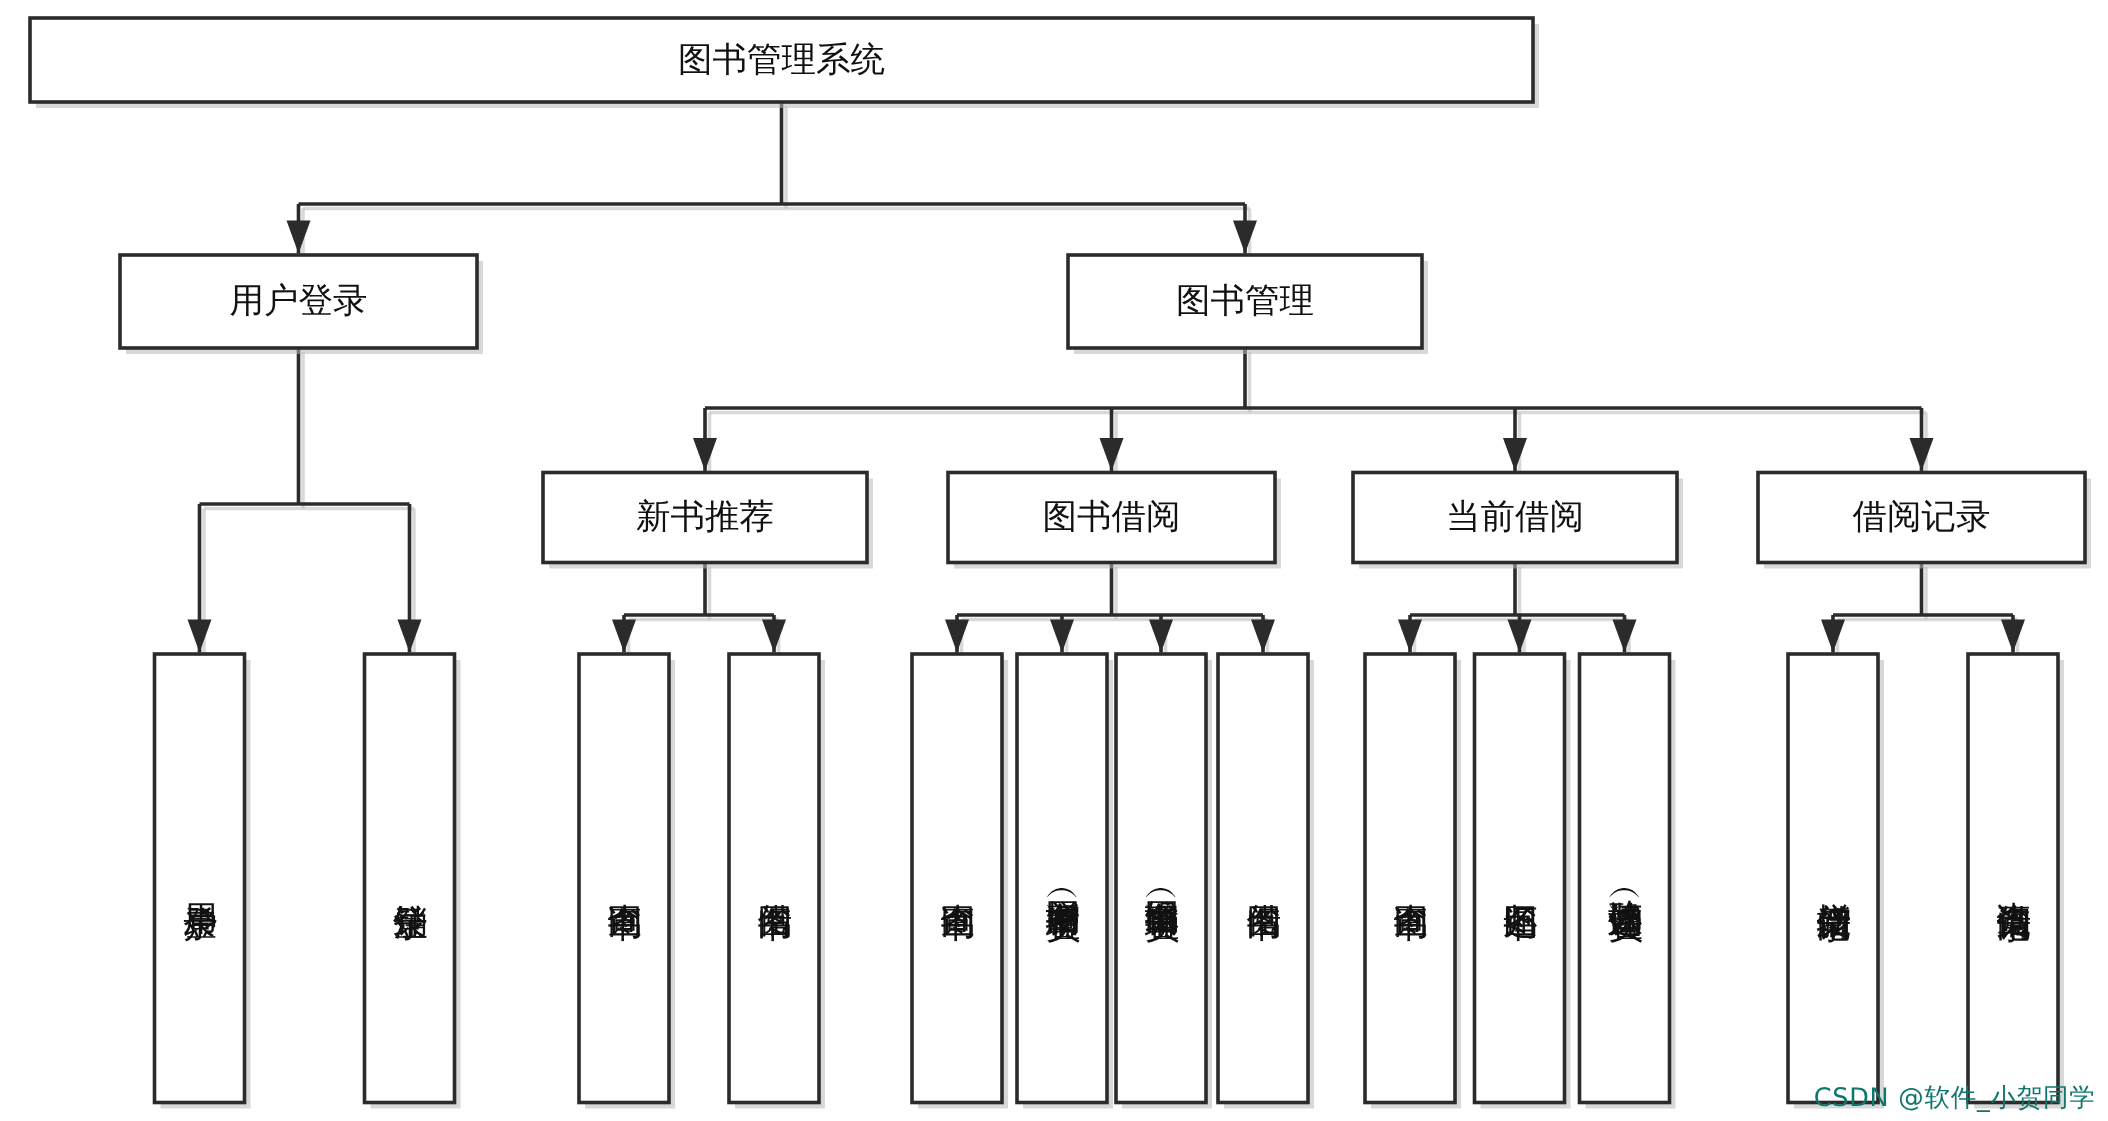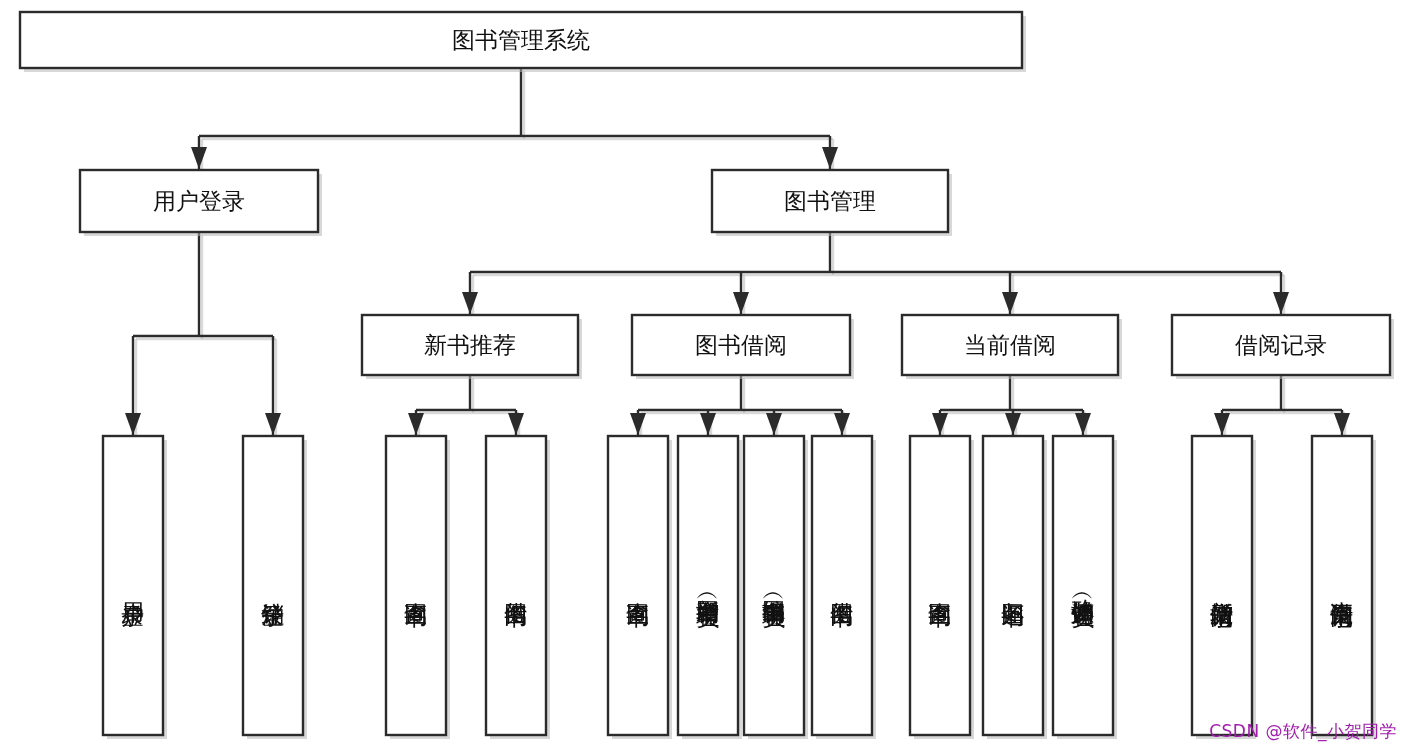--- a/index.html
+++ b/index.html
@@ -66,21 +66,21 @@
     white-space: nowrap;
     text-align: center;
     pointer-events: none;
   }
   .watermark {
     position: absolute;
     right: 8px;
     bottom: 4px;
     font-family: "DejaVu Sans", "Liberation Sans", sans-serif;
     font-size: 17px;
-    color: #a21caf;
+    color: #0f766e;
     white-space: nowrap;
     letter-spacing: 0.5px;
   }
 </style>
 </head>
 <body>
 
 <svg id="diagram" viewBox="0 0 1405 747">
   <defs></defs>
   <g id="edges-layer">

